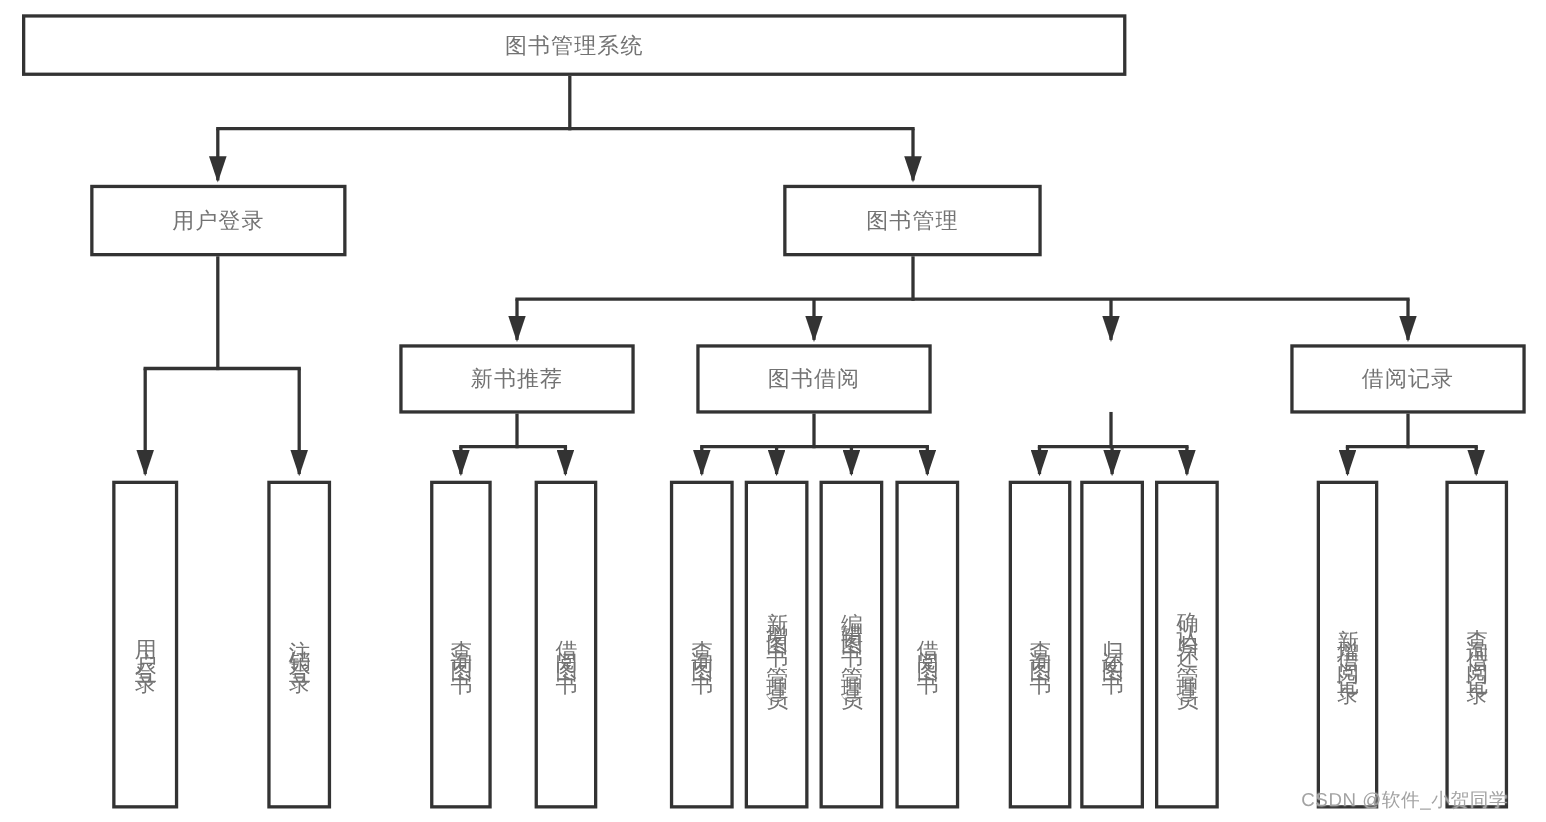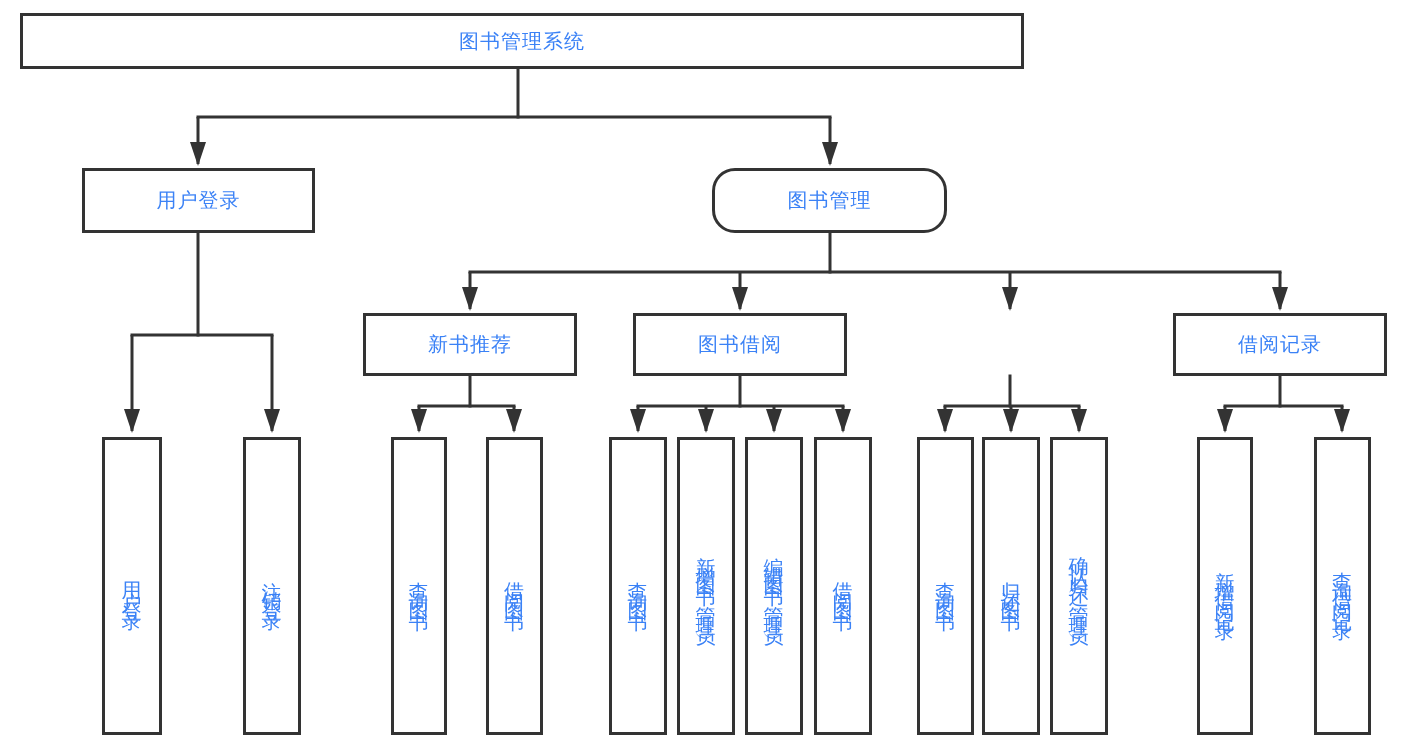--- a/index.html
+++ b/index.html
@@ -12,34 +12,34 @@
   }
   .connectors{position:absolute;left:0;top:0;z-index:1;pointer-events:none;}
   .ln{stroke:#333333;stroke-width:3;fill:none;stroke-linecap:square;}
   .ar{stroke:#333333;stroke-width:3;fill:none;}
   .box{
     position:absolute;
     box-sizing:border-box;
     border:3px solid #333333;
     background:#ffffff;
     display:flex;align-items:center;justify-content:center;
-    color:#3b82f6;
+    color:#737373;
     z-index:2;
   }
   .hbox{font-size:20px;letter-spacing:1px;white-space:nowrap;}
   .vbox{
     writing-mode:vertical-rl;
     font-size:20px;
     letter-spacing:10px;
     line-height:1;
     top:437px;height:298px;
   }
   .root{left:20px;top:13px;width:1004px;height:56px;}
   .n-user-login{left:82px;top:168px;width:233px;height:65px;}
-  .n-book-mgmt{left:712px;top:168px;width:235px;height:65px;border-radius:23px;}
+  .n-book-mgmt{left:712px;top:168px;width:235px;height:65px;}
   .l3{top:313px;height:63px;width:214px;}
   .n-newbook{left:363px;}
   .n-borrowing{left:633px;}
   .n-current{left:903px;}
   .n-records{left:1173px;text-align:center;}
   .lf-1{left:102px;width:60px;}
   .lf-2{left:243px;width:58px;}
   .lf-3{left:391px;width:56px;}
   .lf-4{left:486px;width:57px;}
   .lf-5{left:609px;width:58px;}
@@ -139,14 +139,15 @@
   <div class="box vbox lf-5">查询图书</div>
   <div class="box vbox lf-6">新增图书（管理员）</div>
   <div class="box vbox lf-7">编辑图书（管理员）</div>
   <div class="box vbox lf-8">借阅图书</div>
   <div class="box vbox lf-9">查询图书</div>
   <div class="box vbox lf-10">归还图书</div>
   <div class="box vbox lf-11">确认归还（管理员）</div>
   <div class="box vbox lf-12">新增借阅记录</div>
   <div class="box vbox lf-13">查询借阅记录</div>
 
+  <div class="watermark">CSDN @软件_小贺同学</div>
 
 </div>
 
 </body></html>

